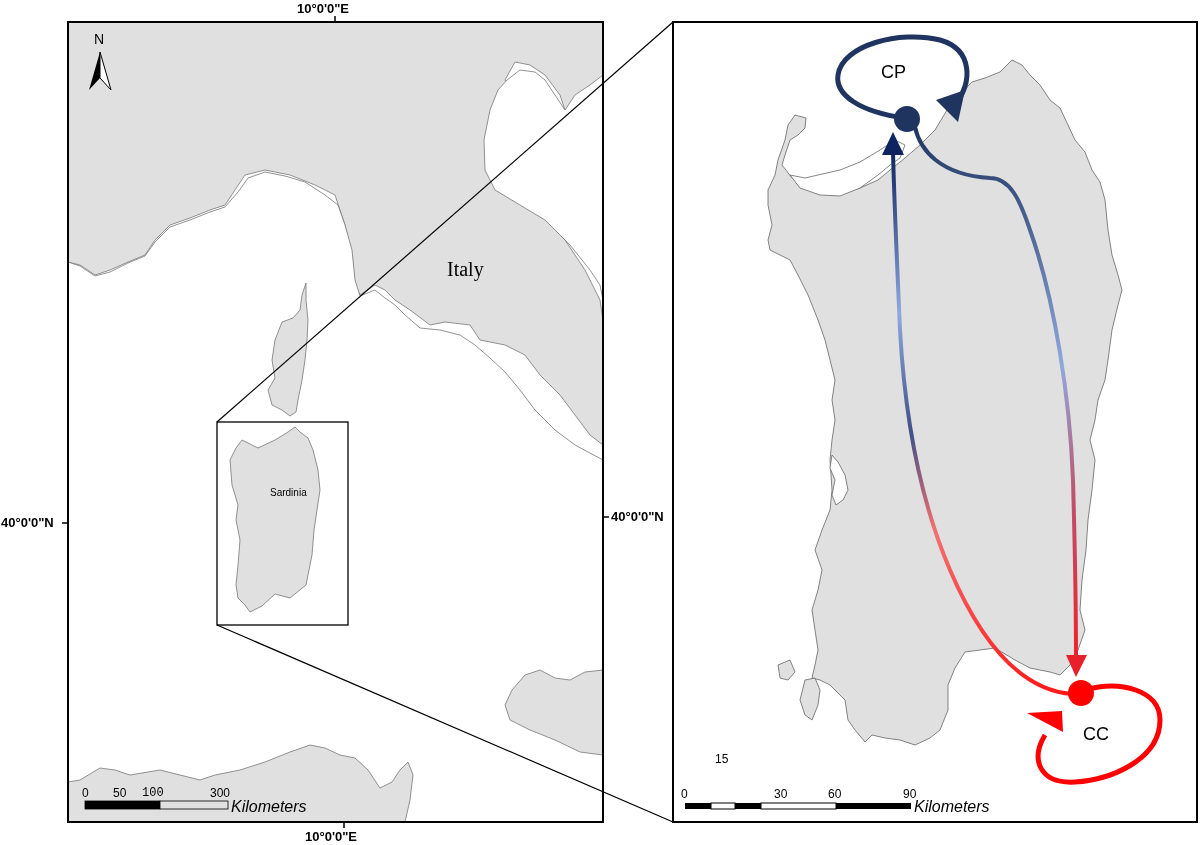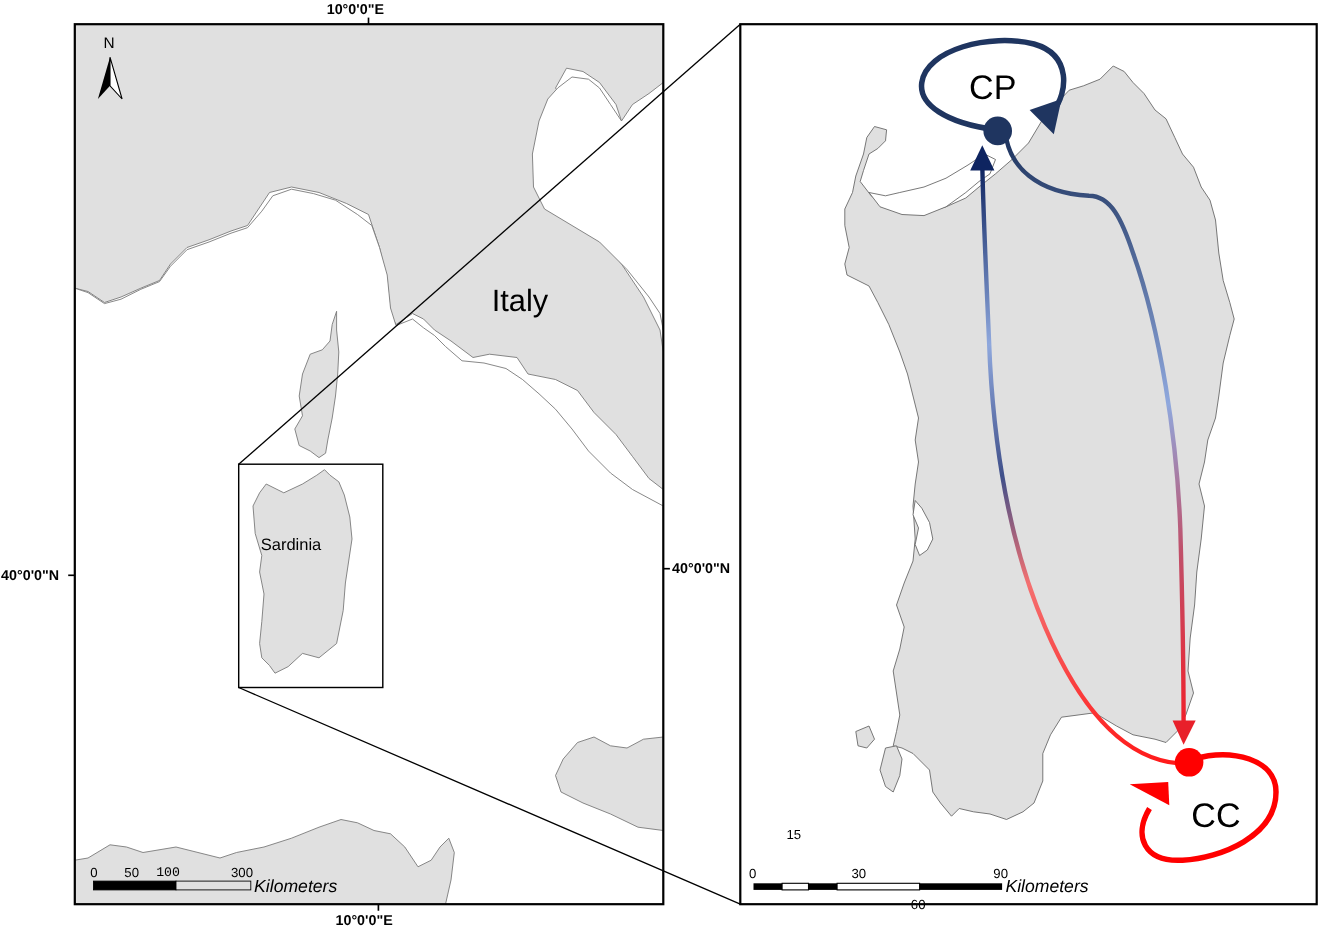--- a/index.html
+++ b/index.html
@@ -1,25 +1,25 @@
 <!DOCTYPE html>
 <html><head>
 <meta charset="utf-8">
 <style>
   html, body { margin: 0; padding: 0; background: #ffffff; }
   body { width: 1200px; height: 845px; position: relative; overflow: hidden;
          font-family: "Liberation Sans", sans-serif; color: #000; }
   svg { position: absolute; left: 0; top: 0; }
   .lbl { position: absolute; font-family: "Liberation Sans", sans-serif; white-space: nowrap; }
   .coord { font-weight: bold; font-size: 13px; }
-  .place-big { font-size: 28px; }
-  .place-small { font-size: 15px; }
+  .place-big { font-size: 20px; font-family: Liberation Serif, serif; }
+  .place-small { font-size: 10px; margin-left: 33px; }
   .scale-num { font-size: 12px; }
   .scale-unit { font-size: 16px; font-style: italic; }
-  .node-lbl { font-size: 31px; }
+  .node-lbl { font-size: 18px; }
 </style>
 </head>
 <body>
 
 <svg width="1200" height="845" viewBox="0 0 1200 845">
   <defs>
     <linearGradient id="gEast" x1="0" y1="0" x2="0" y2="1">
       <stop offset="0" stop-color="#1f3560"></stop>
       <stop offset="0.45" stop-color="#8fa8dd"></stop>
       <stop offset="0.7" stop-color="#c0506a"></stop>
@@ -131,15 +131,15 @@
 <div class="lbl scale-num" style="left:142px; top:786px;font-family:Liberation Mono, monospace;">100</div>
 <div class="lbl scale-num" style="left:210px; top:786px;">300</div>
 <div class="lbl scale-unit" style="left:231px; top:798px;">Kilometers</div>
 
 <div class="lbl node-lbl" style="left:881px; top:62px;">CP</div>
 <div class="lbl node-lbl" style="left:1083px; top:724px;">CC</div>
 
 <div class="lbl scale-num" style="left:681px; top:787px;">0</div>
 <div class="lbl scale-num" style="left:715px; top:752px;">15</div>
 <div class="lbl scale-num" style="left:753px; top:787px;margin-left:21px;">30</div>
-<div class="lbl scale-num" style="left:828px; top:815px;">60</div>
+<div class="lbl scale-num" style="left:828px; top:787px;">60</div>
 <div class="lbl scale-num" style="left:903px; top:787px;">90</div>
 <div class="lbl scale-unit" style="left:914px; top:798px;">Kilometers</div>
 
 </body></html>

